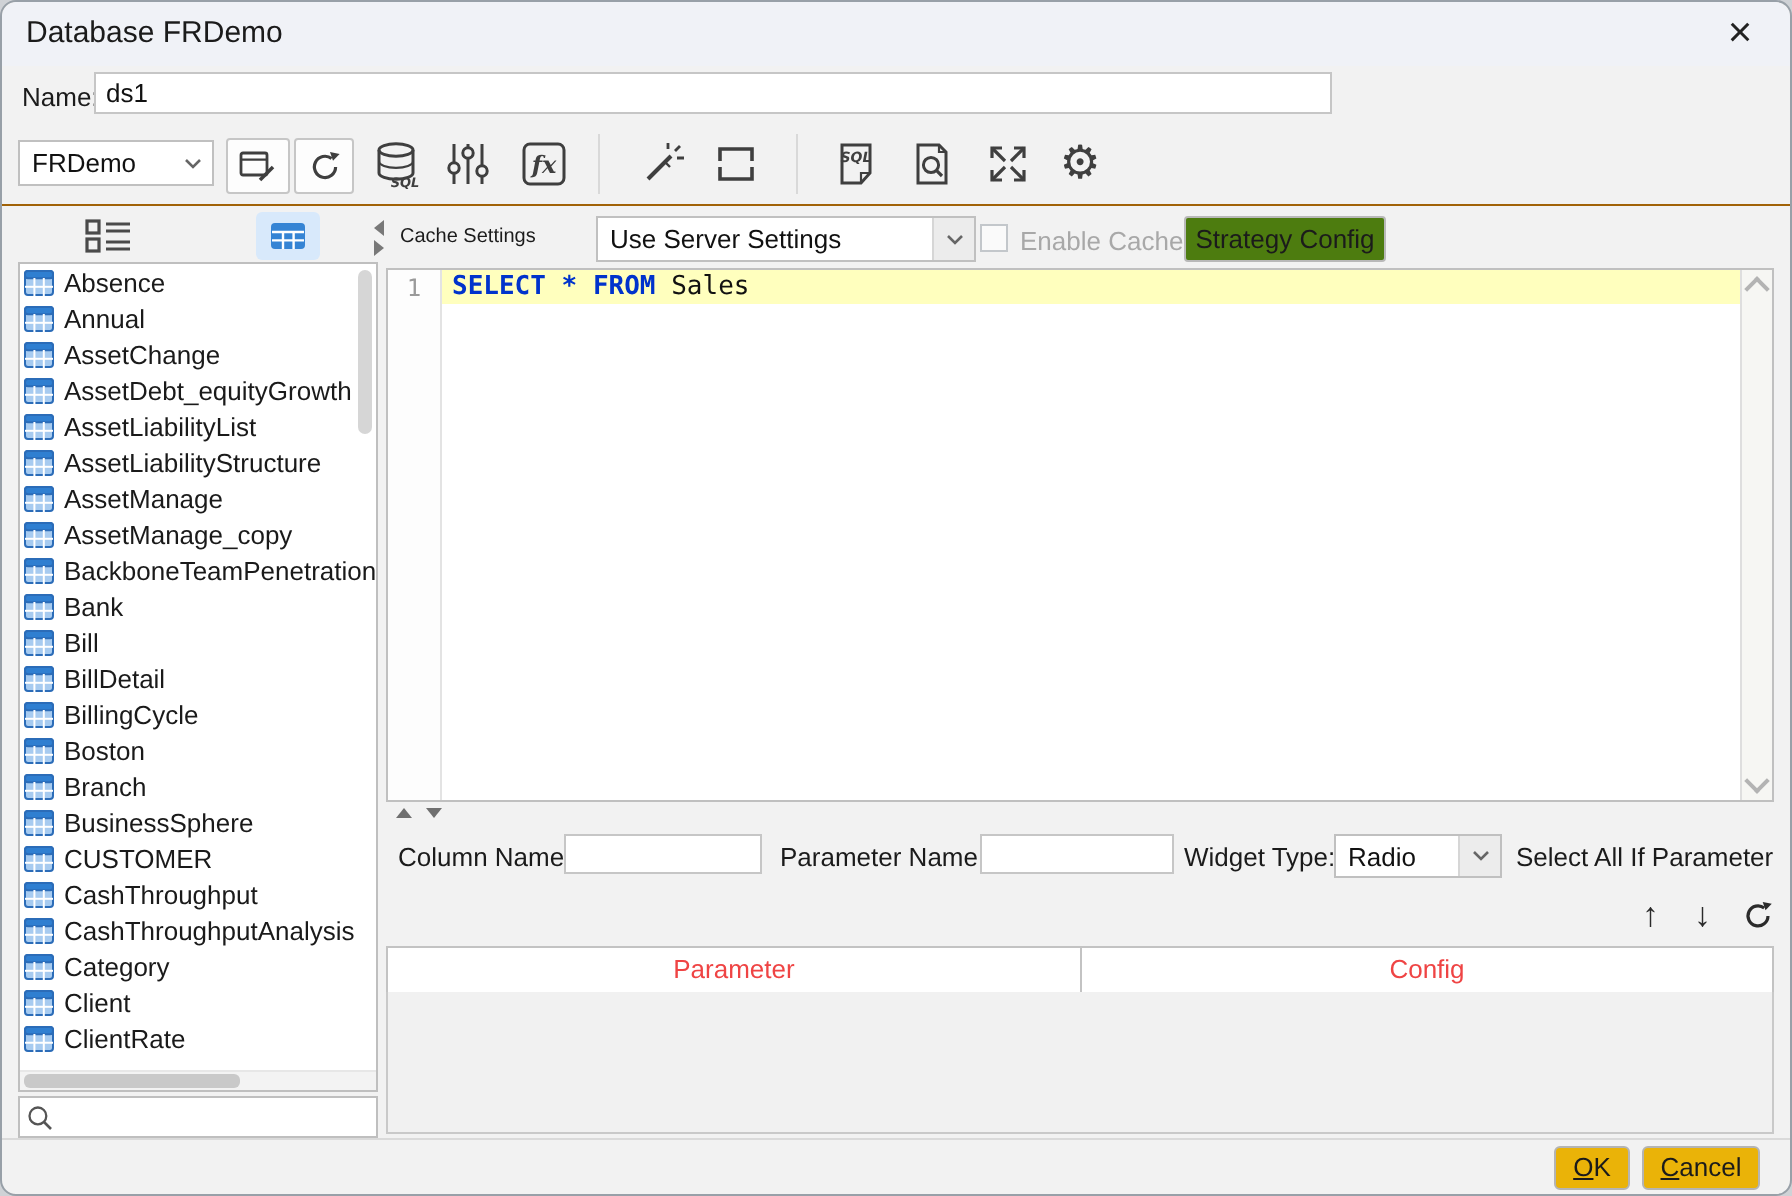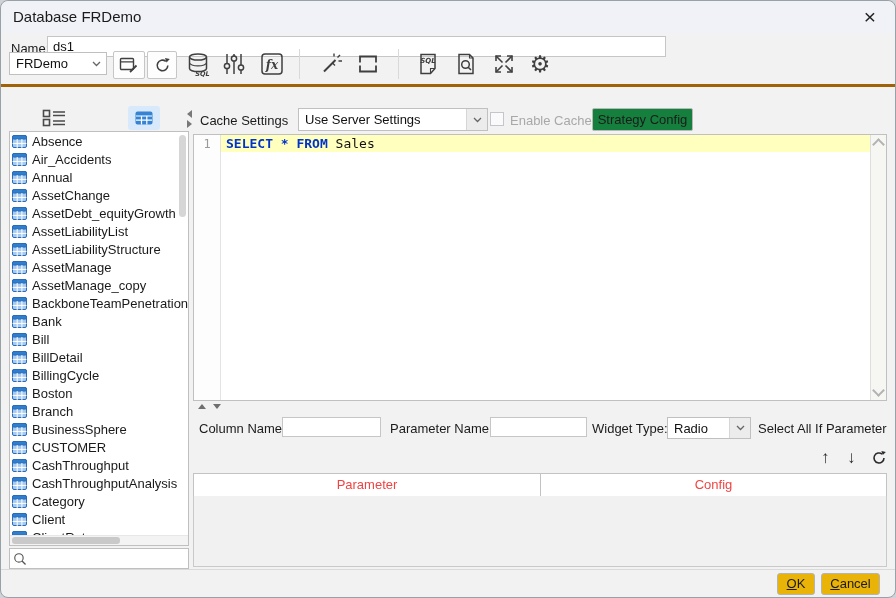--- a/index.html
+++ b/index.html
@@ -8,21 +8,21 @@
   
   .titlebar{position:absolute;left:0;top:0;right:0;height:32px;background:#f0f2f7;border-radius:8px 8px 0 0;}
   .title{position:absolute;left:12px;top:7px;font-size:15px;color:#1b1b1b;}
   .close-btn{position:absolute;right:12px;top:3px;width:26px;height:26px;text-align:center;
              font-size:21px;line-height:25px;color:#222;cursor:default;}
   
   .name-label{position:absolute;left:10px;top:40px;font-size:13px;color:#1b1b1b;}
   .name-input{position:absolute;left:46px;top:35px;width:607px;height:19px;border:1px solid #c6c6c6;
               background:#fff;font-size:13px;font-family:"Liberation Sans",sans-serif;padding:0 5px;color:#111;}
   
-  .toolbar{position:absolute;left:0;top:43px;right:0;height:40px;border-bottom:3px solid #a16207;}
+  .toolbar{position:absolute;left:0;top:61px;right:0;height:40px;border-bottom:1px solid #a16207;}
   .combo{position:absolute;background:#fff;border:1px solid #c0c0c0;font-size:13px;color:#111;}
   .combo .ctext{position:absolute;left:6px;top:0;right:22px;line-height:21px;white-space:nowrap;overflow:hidden;}
   .combo .carrow{position:absolute;right:0;top:0;bottom:0;width:20px;display:flex;align-items:center;justify-content:center;}
   .carrow.gray{background:#ececec;border-left:1px solid #d6d6d6;}
   .tbtn{position:absolute;top:7px;height:26px;border:1px solid #c6c6c6;background:#fdfdfd;border-radius:2px;
         display:flex;align-items:center;justify-content:center;}
   .ticon{position:absolute;top:7px;width:30px;height:26px;display:flex;align-items:center;justify-content:center;}
   .tsep{position:absolute;top:5px;width:1px;height:30px;background:#d9d9d9;}
   .gear-glyph{font-size:23px;color:#3f3f3f;font-family:"DejaVu Sans",sans-serif;line-height:26px;}
   
@@ -38,25 +38,25 @@
   .search-box{position:absolute;left:8px;top:547px;width:178px;height:19px;background:#fff;border:1px solid #bfbfbf;
               display:flex;align-items:center;}
   .search-input{flex:1;border:none;outline:none;height:15px;font-size:12px;font-family:"Liberation Sans",sans-serif;background:transparent;}
   
   .tri{width:0;height:0;position:absolute;}
   .tri-left{border-top:4px solid transparent;border-bottom:4px solid transparent;border-right:5px solid #787878;}
   .tri-right{border-top:4px solid transparent;border-bottom:4px solid transparent;border-left:5px solid #787878;}
   .tri-up{border-left:4px solid transparent;border-right:4px solid transparent;border-bottom:5px solid #6f6f6f;}
   .tri-down{border-left:4px solid transparent;border-right:4px solid transparent;border-top:5px solid #6f6f6f;}
   
-  .cache-label{position:absolute;left:199px;top:112px;font-size:13px;color:#1b1b1b;}
+  .cache-label{position:absolute;left:199px;top:112px;font-size:10px;color:#1b1b1b;}
   .cache-combo{left:285px;top:107px;width:188px;height:21px;margin-left:12px;}
   .cache-check{position:absolute;left:489px;top:111px;width:12px;height:12px;background:#fafafa;border:1px solid #c3c7cb;}
   .cache-check-label{position:absolute;left:509px;top:112px;font-size:13px;color:#a8a8a8;}
-  .strategy-btn{position:absolute;left:591px;top:107px;width:99px;height:21px;background:#15803d;border:1px solid #b9b9b9;
+  .strategy-btn{position:absolute;left:591px;top:107px;width:99px;height:21px;background:#4d7c0f;border:1px solid #b9b9b9;
                 border-radius:2px;font-size:13px;color:#1b1b1b;text-align:center;line-height:21px;}
   
   .editor{position:absolute;left:192px;top:133px;width:692px;height:265px;background:#fff;border:1px solid #c0c0c0;}
   .gutter{position:absolute;left:0;top:0;bottom:0;width:26px;background:#fdfdfd;border-right:1px solid #e3e3e3;}
   .line-no{position:absolute;top:1px;width:100%;text-align:center;color:#9a9a9a;font:12px/17px "DejaVu Sans Mono",monospace;}
   .code-line{position:absolute;left:27px;top:0;right:16px;height:17px;font:13px/17px "DejaVu Sans Mono",monospace;
              padding-left:5px;white-space:pre;}
   .code-line .kw{font-weight:bold;}
   .vsb{position:absolute;right:0;top:0;bottom:0;width:15px;background:#f6f6f3;border-left:1px solid #dedede;}
   .chev{position:absolute;left:3px;width:7px;height:7px;}
@@ -244,32 +244,20 @@
         <div class="tbl-item">
           <svg class="tbl-ico" width="15" height="13" viewBox="0 0 15 13">
             <rect x="0.5" y="0.5" width="14" height="12" rx="1.5" fill="#a7cbf0" stroke="#2b6cb8"></rect>
             <rect x="0.5" y="0.5" width="14" height="3.6" rx="1.5" fill="#2f7fd1" stroke="#2b6cb8"></rect>
             <g stroke="#ffffff" stroke-width="1">
               <line x1="5.2" y1="4" x2="5.2" y2="13"></line>
               <line x1="9.9" y1="4" x2="9.9" y2="13"></line>
               <line x1="0.5" y1="8.4" x2="14.5" y2="8.4"></line>
             </g>
           </svg>
-          <span>Air_Accidents</span>
-        </div>
-        <div class="tbl-item">
-          <svg class="tbl-ico" width="15" height="13" viewBox="0 0 15 13">
-            <rect x="0.5" y="0.5" width="14" height="12" rx="1.5" fill="#a7cbf0" stroke="#2b6cb8"></rect>
-            <rect x="0.5" y="0.5" width="14" height="3.6" rx="1.5" fill="#2f7fd1" stroke="#2b6cb8"></rect>
-            <g stroke="#ffffff" stroke-width="1">
-              <line x1="5.2" y1="4" x2="5.2" y2="13"></line>
-              <line x1="9.9" y1="4" x2="9.9" y2="13"></line>
-              <line x1="0.5" y1="8.4" x2="14.5" y2="8.4"></line>
-            </g>
-          </svg>
           <span>Annual</span>
         </div>
         <div class="tbl-item">
           <svg class="tbl-ico" width="15" height="13" viewBox="0 0 15 13">
             <rect x="0.5" y="0.5" width="14" height="12" rx="1.5" fill="#a7cbf0" stroke="#2b6cb8"></rect>
             <rect x="0.5" y="0.5" width="14" height="3.6" rx="1.5" fill="#2f7fd1" stroke="#2b6cb8"></rect>
             <g stroke="#ffffff" stroke-width="1">
               <line x1="5.2" y1="4" x2="5.2" y2="13"></line>
               <line x1="9.9" y1="4" x2="9.9" y2="13"></line>
               <line x1="0.5" y1="8.4" x2="14.5" y2="8.4"></line>

